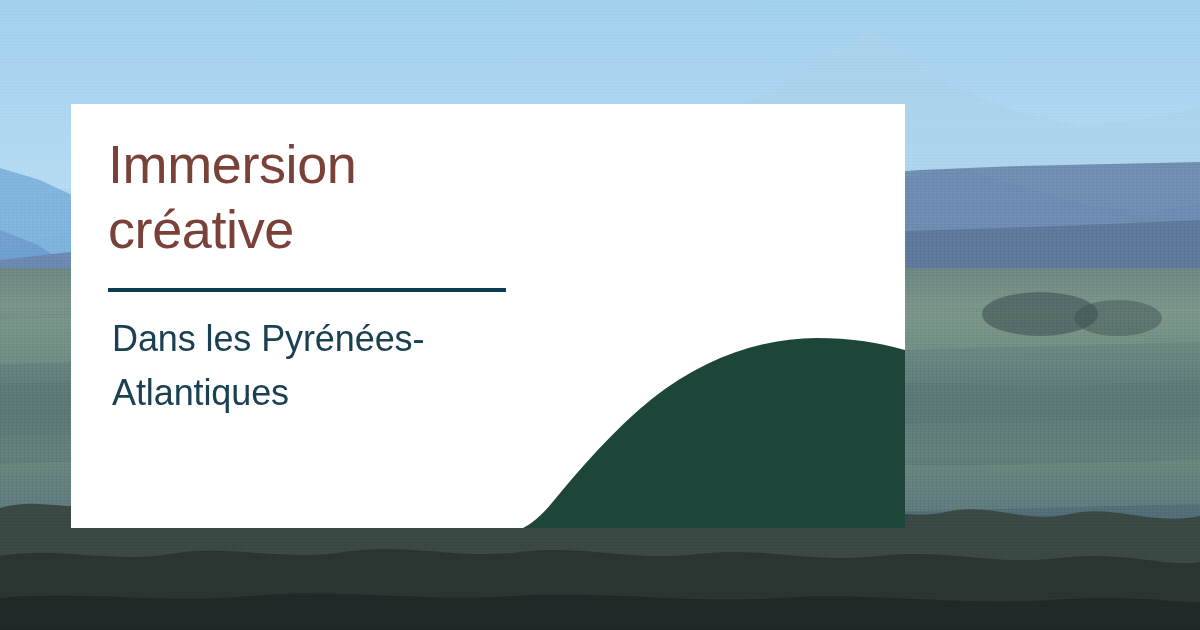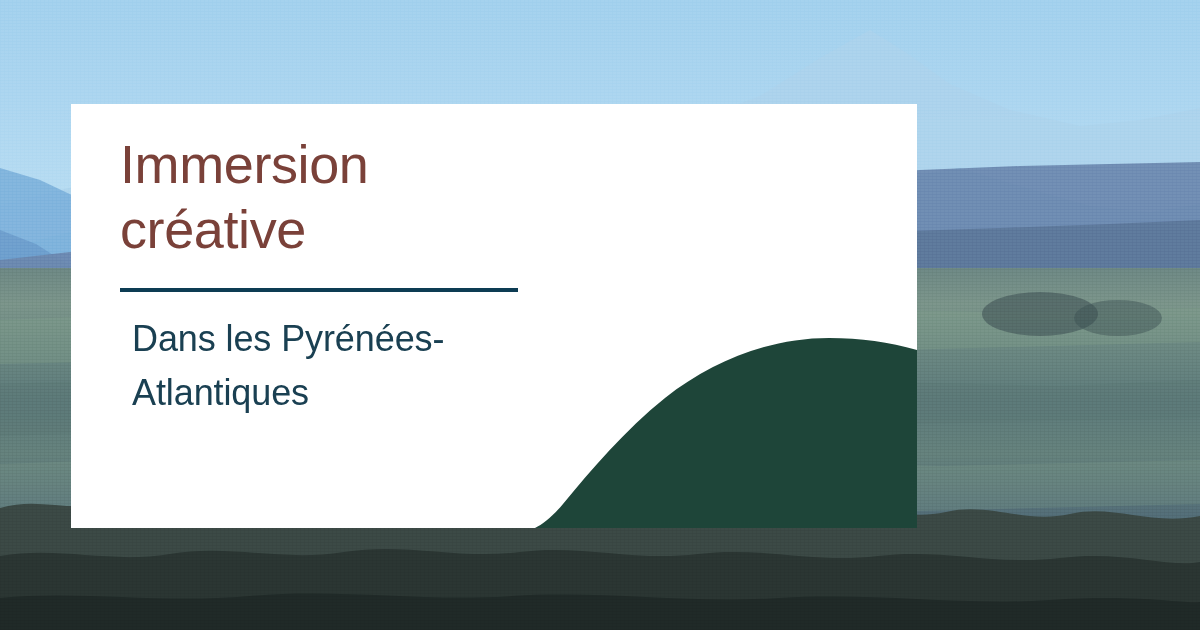--- a/index.html
+++ b/index.html
@@ -106,21 +106,20 @@
 
   
   .card {
     position: absolute;
     left: 71px;
     top: 104px;
     width: 834px;
     height: 424px;
     background: #ffffff;
     overflow: hidden;
-    padding-left: 12px;
   }
 
   .card-inner {
     position: relative;
     width: 100%;
     height: 100%;
   }
 
   
   .blob {
@@ -154,21 +153,21 @@
   }
 
   .divider {
     width: 398px;
     height: 4px;
     background: #0d3c53;
     margin: 26px 0 20px 0;
   }
 
   .subtitle {
-    margin: 12px;
+    margin: 4px;
     font-family: "Liberation Sans", sans-serif;
     font-size: 36px;
     line-height: 1.50;
     font-weight: 400;
     letter-spacing: -0.1px;
     color: #1a4052;
     white-space: pre-line;
   }
 </style>
 </head>

